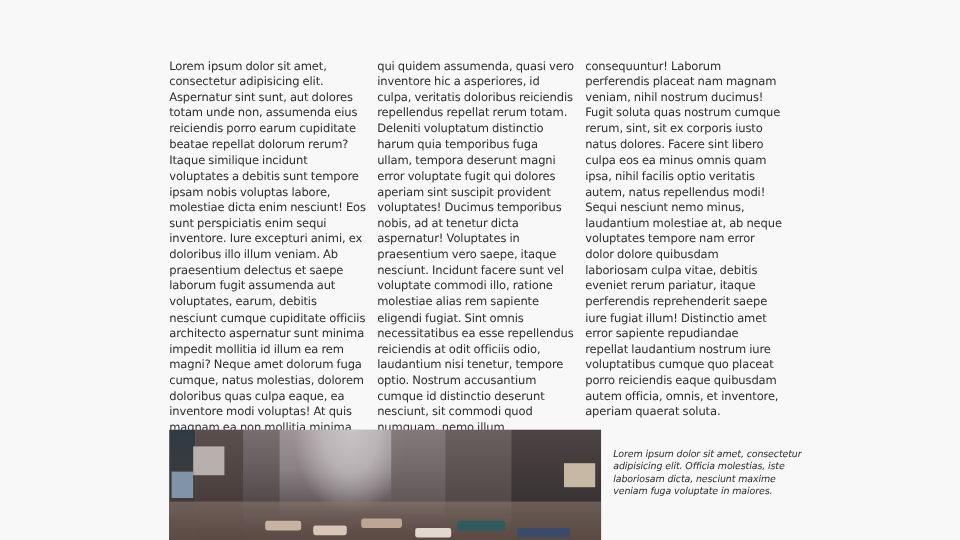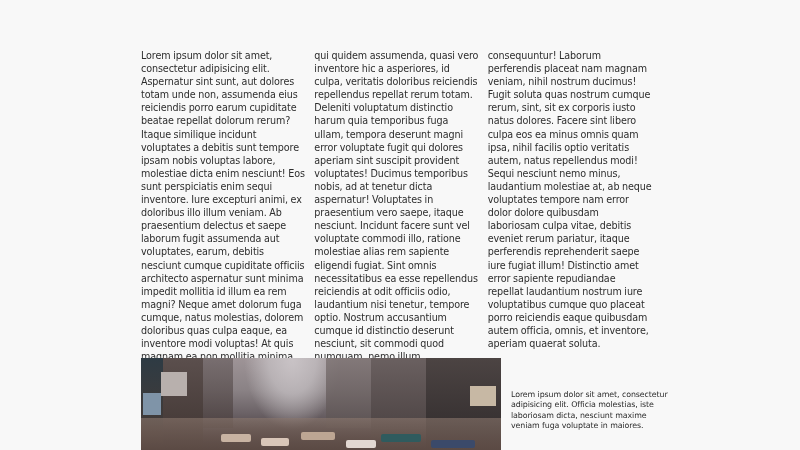--- a/index.html
+++ b/index.html
@@ -48,22 +48,22 @@
       background: linear-gradient(180deg, rgba(140,120,110,0.6), #5b4a44);
     }
     .car { position: absolute; height: 8px; border-radius: 2px; }
     .car.c1 { left: 80px; bottom: 8px; width: 30px; background: #c8b3a2; }
     .car.c2 { left: 120px; bottom: 4px; width: 28px; background: #d9c6b8; }
     .car.c3 { left: 160px; bottom: 10px; width: 34px; background: #bda693; }
     .car.c4 { left: 205px; bottom: 2px; width: 30px; background: #e2d8d2; }
     .car.c5 { left: 240px; bottom: 8px; width: 40px; background: #2f5b5e; }
     .car.c6 { left: 290px; bottom: 2px; width: 44px; background: #3b4a6a; }
     .caption {
-      position: absolute; left: 511px; top: 382px; width: 160px;
-      font-size: 7.9px; line-height: 10.5px; 
+      position: absolute; left: 511px; top: 366px; width: 160px;
+      font-size: 7.9px; line-height: 10.5px; font-style: italic;
       color: #2d2d2d; letter-spacing: -0.1px;
     }
   </style>
 </head>
 <body>
 
 <main>
   <section class="columns">
     <div class="col">
       <p>Lorem ipsum dolor sit amet, consectetur adipisicing elit. Aspernatur sint sunt, aut dolores totam unde non, assumenda eius reiciendis porro earum cupiditate beatae repellat dolorum rerum? Itaque similique incidunt voluptates a debitis sunt tempore ipsam nobis voluptas labore, molestiae dicta enim nesciunt! Eos sunt perspiciatis enim sequi inventore. Iure excepturi animi, ex doloribus illo illum veniam. Ab praesentium delectus et saepe laborum fugit assumenda aut voluptates, earum, debitis nesciunt cumque cupiditate officiis architecto aspernatur sunt minima impedit mollitia id illum ea rem magni? Neque amet dolorum fuga cumque, natus molestias, dolorem doloribus quas culpa eaque, ea inventore modi voluptas! At quis magnam ea non mollitia minima consequatur</p>

